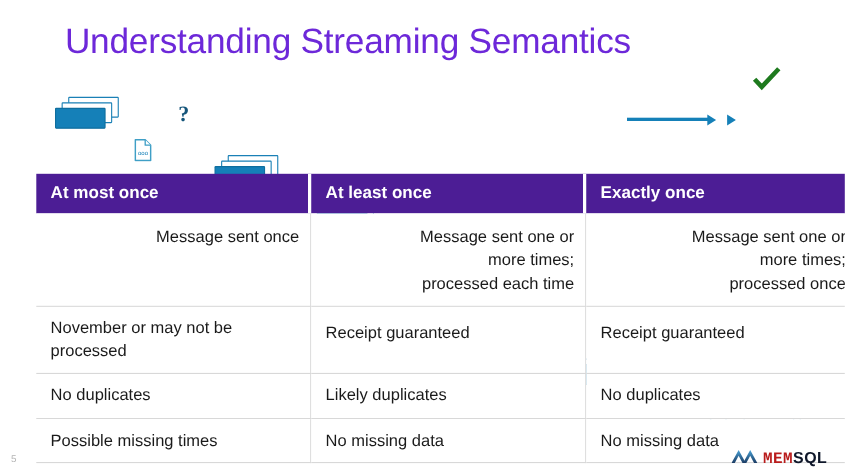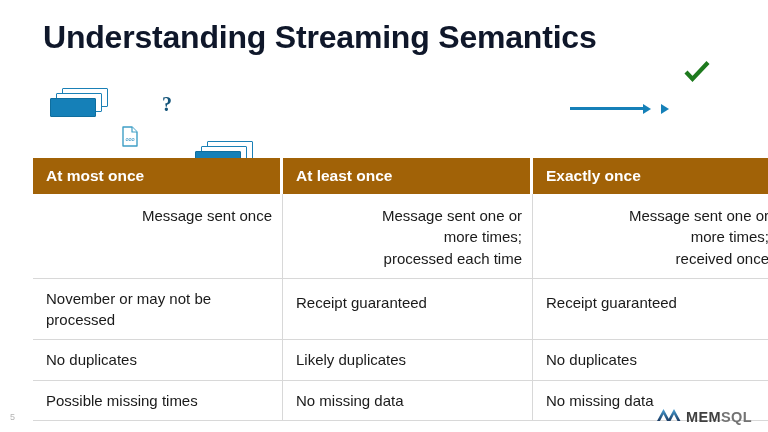--- a/index.html
+++ b/index.html
@@ -12,25 +12,25 @@
     height: 432px;
     position: relative;
     overflow: hidden;
     font-family: "Liberation Sans", sans-serif;
     -webkit-font-smoothing: antialiased;
   }
 
   
   .slide-title {
     position: absolute;
-    left: 43px;
+    left: 59px;
     top: 19px;
     font-size: 32px;
-    font-weight: 700;
-    color: #0f172a;
+    font-weight: 400;
+    color: #6d28d9;
     letter-spacing: -0.2px;
     white-space: nowrap;
   }
 
   
   .diagram {
     position: absolute;
     left: 0;
     top: 60px;
     width: 768px;
@@ -79,21 +79,21 @@
   .semantics-table {
     position: absolute;
     left: 33px;
     top: 158px;
     width: 702px;
     border-collapse: separate;
     border-spacing: 0;
     table-layout: fixed;
   }
   .semantics-table th {
-    background: #a16207;
+    background: #4c1d95;
     color: #ffffff;
     font-size: 15.5px;
     font-weight: 700;
     text-align: left;
     padding: 9px 0 9px 13px;
     border-right: 3px solid #ffffff;
     vertical-align: middle;
     height: 14px;
   }
   .semantics-table th:last-child { border-right: none; }
@@ -126,22 +126,22 @@
     top: 407px;
     display: flex;
     align-items: center;
     gap: 5px;
   }
   .logo-text {
     font-size: 14.5px;
     font-weight: 600;
     letter-spacing: 0.4px;
   }
-  .logo-mem { color: #404040; }
-  .logo-sql { color: #737373; }
+  .logo-mem { color: #b91c1c; font-family: Liberation Mono, monospace; }
+  .logo-sql { color: #0f172a; }
 </style>
 </head>
 <body>
 
 <div class="slide-title">Understanding Streaming Semantics</div>
 
 <div class="diagram">
 
   <div class="dg-item stack" style="left:50px; top:28px; width:60px; height:32px;">
     <div class="card" style="left:12px; top:0;  width:46px; height:19px;"></div>
@@ -251,21 +251,21 @@
         <span class="cell-line">Message sent once</span>
       </td>
       <td>
         <span class="cell-line">Message sent one or</span>
         <span class="cell-line">more times;</span>
         <span class="cell-line">processed each time</span>
       </td>
       <td>
         <span class="cell-line">Message sent one or</span>
         <span class="cell-line">more times;</span>
-        <span class="cell-line">received once</span>
+        <span class="cell-line">processed once</span>
       </td>
     </tr>
     <tr class="body-row">
       <td>
         <span class="cell-line">November or may not be</span>
         <span class="cell-line">processed</span>
       </td>
       <td class="pad-mid">
         <span class="cell-line">Receipt guaranteed</span>
       </td>

